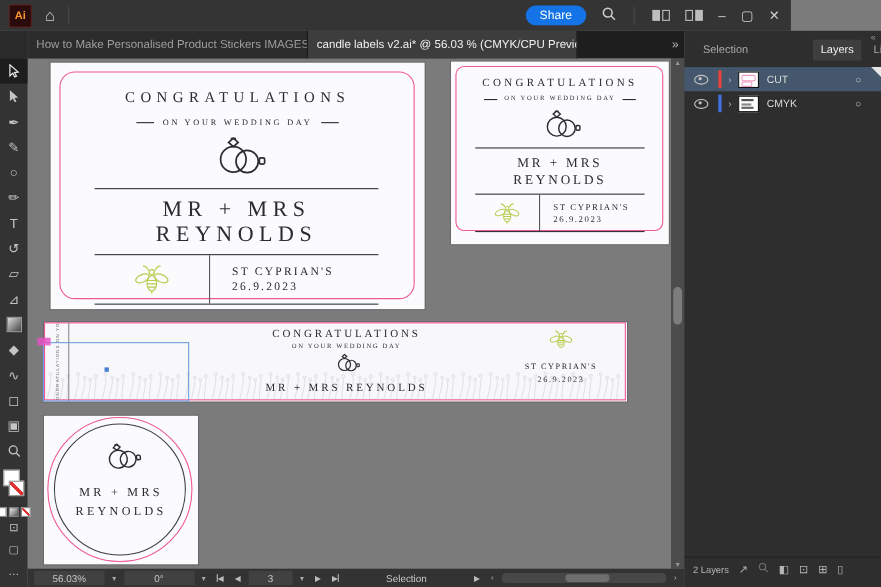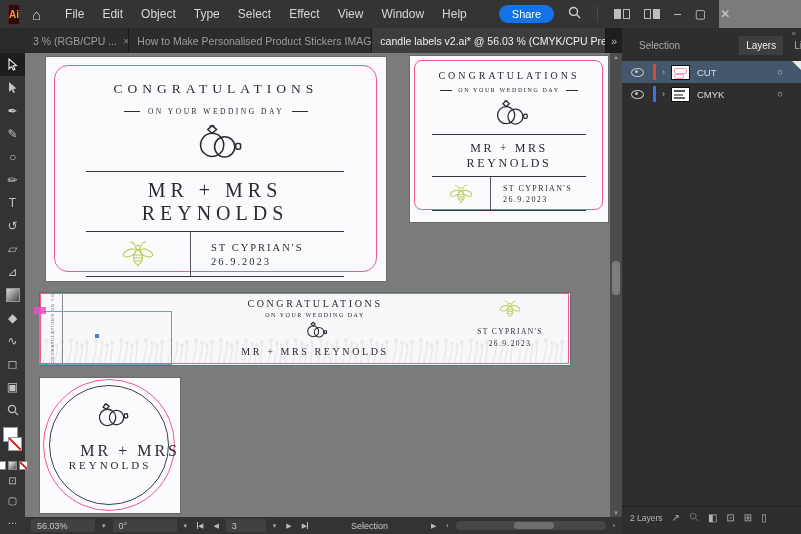--- a/index.html
+++ b/index.html
@@ -66,21 +66,21 @@
   .selrect{position:absolute;border:1px solid #6e9ddf;z-index:5;}
   .selmark{position:absolute;width:12px;height:7px;background:#e652c6;opacity:.85;z-index:6;}
   .seldot{position:absolute;width:4px;height:4px;background:#4d7fd0;z-index:6;}
   
   .vscroll{position:absolute;left:610px;top:53px;width:12px;height:464px;background:#4c4c4c;z-index:10;
            display:flex;flex-direction:column;align-items:center;justify-content:space-between;color:#999;font-size:7px;}
   .vthumb{position:absolute;left:2px;top:208px;width:8px;height:34px;background:#7d7d7d;border-radius:4px;}
   
   .statusbar{position:absolute;left:25px;top:517px;width:597px;height:17px;background:#333;z-index:15;
              display:flex;align-items:center;color:#c7c7c7;font-size:9px;gap:4px;padding-left:6px;box-sizing:border-box;}
-  .sfield{background:#414141;height:13px;display:flex;align-items:center;padding:0 6px;min-width:52px;}
+  .sfield{background:#414141;height:13px;display:flex;align-items:center;padding:0 6px;min-width:52px;justify-content:center;}
   .sdd{color:#aaa;font-size:7px;padding:0 3px;}
   .navbtn{font-size:7px;color:#bbb;padding:0 3px;display:flex;align-items:center;}
   .navbar{width:1px;height:7px;background:#bbb;display:inline-block;}
   .selector{flex:1;text-align:center;color:#c7c7c7;}
   .hscroll{width:150px;height:9px;background:#474747;border-radius:4px;position:relative;}
   .hthumb{position:absolute;left:58px;top:1px;width:40px;height:7px;background:#6e6e6e;border-radius:3px;}
   
   .panel{position:absolute;left:622px;top:28px;width:179px;height:506px;background:#2e2e2e;z-index:25;
          color:#cfcfcf;}
   .panel-collapse{position:absolute;right:5px;top:1px;font-size:8px;color:#999;}
@@ -110,31 +110,20 @@
 </style>
 </head>
 <body>
 
 <div class="app">
 
   <div class="menubar">
     <div class="ai-logo">Ai</div>
     <div class="home">⌂</div>
     <div class="mb-sep"></div>
-    <div class="menus">
-      <span>File</span>
-      <span>Edit</span>
-      <span>Object</span>
-      <span>Type</span>
-      <span>Select</span>
-      <span>Effect</span>
-      <span>View</span>
-      <span>Window</span>
-      <span>Help</span>
-    </div>
     <div class="mb-right">
       <span class="share-btn">Share</span>
       <span>
         <svg width="13" height="13" viewBox="0 0 13 13">
             <circle cx="5.5" cy="5.5" r="4" fill="none" stroke="#cfcfcf" stroke-width="1.4"></circle>
             <line x1="8.6" y1="8.6" x2="12" y2="12" stroke="#cfcfcf" stroke-width="1.4"></line>
           </svg>
       </span>
       <div class="mb-sep" style="margin:0 2px;"></div>
       <span class="wicon">
@@ -146,24 +135,20 @@
           <i></i>
         </span>
       <span class="winctl">–</span>
       <span class="winctl">▢</span>
       <span class="winctl">✕</span>
     </div>
   </div>
 
   <div class="corner"></div>
   <div class="tabbar">
-    <div class="tab tab1">
-      <span>3 % (RGB/CPU ...</span>
-      <span class="x">×</span>
-    </div>
     <div class="tab tab2">
       <span>How to Make Personalised Product Stickers IMAGES.ai*</span>
 
     </div>
     <div class="tab tab3 active">
       <span>candle labels v2.ai* @ 56.03 % (CMYK/CPU Preview)</span>
 
     </div>
     <div class="tab-overflow">»</div>
   </div>
@@ -388,21 +373,21 @@
         <svg width="38" height="30" viewBox="0 0 56 44" style="transform:rotate(-8deg);">
             <g fill="none" stroke="#2b2b30" stroke-width="1.9">
           <polygon points="24,5 28.5,9 24,13 19.5,9"></polygon>
               <path d="M21.5 5.5 L26.5 5.5"></path>
           <circle cx="24" cy="25" r="12"></circle>
               <circle cx="37" cy="27" r="10.5"></circle>
           <rect x="48.5" y="23.5" width="5" height="6" rx="1.5"></rect>
             </g>
           </svg>
       </div>
-      <div class="serif" style="position:absolute;left:0;right:0;top:64px;text-align:right;font-size:16px;letter-spacing:3px;">MR + MRS</div>
+      <div class="serif" style="position:absolute;left:0;right:0;top:64px;text-align:center;font-size:11px;letter-spacing:3px;">MR + MRS</div>
       <div class="serif" style="position:absolute;left:0;right:0;top:81px;text-align:center;font-size:11px;letter-spacing:3px;">REYNOLDS</div>
     </div>
 
   </div>
 
   <div class="vscroll">
     <span>▴</span>
     <span>▾</span>
     <div class="vthumb"></div>
   </div>

